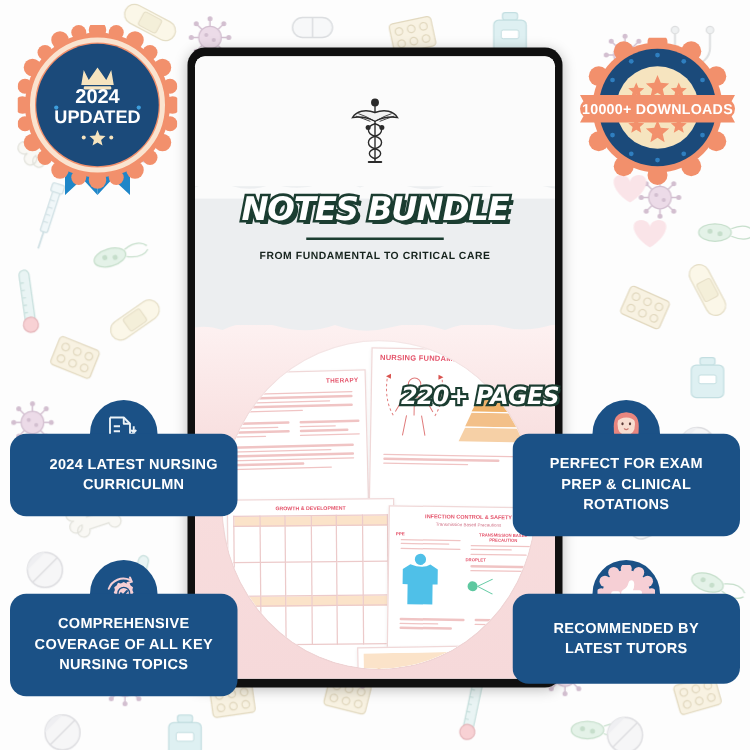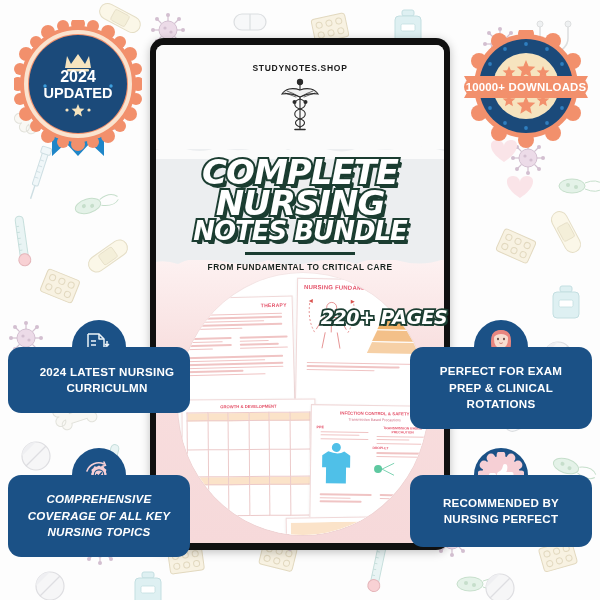--- a/index.html
+++ b/index.html
@@ -90,21 +90,21 @@
     position:absolute;top:27px;left:0;width:100%;
     background:#1b5186;border-radius:13px;
     color:#fff;text-align:center;
     display:flex;align-items:center;justify-content:center;
     font-size:11.6px;font-weight:700;line-height:1.42;letter-spacing:.25px;
     padding:11px 12px;box-sizing:border-box;
   }
   .fb-tl{left:8px;top:320px;width:182px;}
   .fb-tl .panel{height:66px;padding-left:28px;}
   .fb-bl{left:8px;top:448px;width:182px;}
-  .fb-bl .panel{height:82px;font-style:italic;}
+  .fb-bl .panel{height:82px;}
   .fb-tr{left:410px;top:320px;width:182px;}
   .fb-tr .panel{height:82px;}
   .fb-br{left:410px;top:448px;width:182px;}
   .fb-br .panel{height:72px;}
 </style>
 </head>
 <body>
 
 <div id="stage">
 
@@ -261,42 +261,40 @@
       <div class="screen-grey"></div>
       <svg class="tear1" viewBox="0 0 288 18" preserveAspectRatio="none">
         <path d="M0,18 L0,9 Q14,3 30,8 T62,6 Q80,12 98,7 T132,9 Q150,2 170,8 T206,5 Q226,11 244,7 T288,10 L288,18 Z" fill="#fbfbfb"></path>
       </svg>
 
       <div class="screen-pink"></div>
       <svg class="tear2" viewBox="0 0 288 20" preserveAspectRatio="none">
         <path d="M0,0 L288,0 L288,8 Q266,16 244,10 T200,13 Q178,5 156,11 T112,9 Q90,17 66,10 T22,13 Q10,9 0,11 Z" fill="#eceef0"></path>
       </svg>
 
-      <div class="brand">STUDYNOTES.SHOP</div>
 
       <div class="caduceus">
         <svg width="42" height="56" viewBox="0 0 42 56" xmlns="http://www.w3.org/2000/svg">
           <g stroke="#2b2b2b" stroke-width="1.1" fill="none" stroke-linecap="round">
             <line x1="21" y1="7" x2="21" y2="52"></line>
             <circle cx="21" cy="5" r="2.6" fill="#2b2b2b"></circle>
             <path d="M21,13 C13,10 6,12 3,17 C9,16 15,17 21,20" fill="#f2f2f2"></path>
             <path d="M21,13 C29,10 36,12 39,17 C33,16 27,17 21,20" fill="#f2f2f2"></path>
             <path d="M6,16 q6,2 11,4 M8,14 q6,2 11,5" stroke-width=".7"></path>
             <path d="M36,16 q-6,2 -11,4 M34,14 q-6,2 -11,5" stroke-width=".7"></path>
             <path d="M21,22 C14,24 14,30 21,32 C28,34 28,40 21,42 C15,43.6 15,48 21,50"></path>
             <path d="M21,22 C28,24 28,30 21,32 C14,34 14,40 21,42 C27,43.6 27,48 21,50"></path>
             <circle cx="15.5" cy="25" r="2" fill="#2b2b2b" stroke="none"></circle>
             <circle cx="26.5" cy="25" r="2" fill="#2b2b2b" stroke="none"></circle>
             <line x1="16" y1="52.5" x2="26" y2="52.5" stroke-width="1.6"></line>
           </g>
         </svg>
       </div>
 
       <div class="title-wrap">
-        <div class="title-line title-1">COMPLETE NURSING</div>
         <div class="title-line title-2">NOTES BUNDLE</div>
         <div class="title-divider"></div>
         <div class="subtitle">FROM FUNDAMENTAL TO CRITICAL CARE</div>
       </div>
 
       <div class="collage">
         <div class="oval">
 
           <div class="sheet" style="left:-4px;top:24px;width:118px;height:108px;transform:rotate(-1.5deg);">
             <div style="padding:5px 5px 0;">
@@ -691,16 +689,16 @@
               <circle cx="13" cy="6" r="4.4"></circle>
           </g>
         </g>
 
         <g>
           <rect x="11" y="21" width="7" height="13" rx="1.6" fill="#ffffff"></rect>
           <path d="M19,34 l0,-12 q0,-1.5 1.6,-2.2 q3.4,-1.5 4.2,-5.6 q.3,-2.1 2.1,-2.1 q2.5,0 2.5,3.4 q0,2.6 -1.1,4.6 h5.2 q2.1,0 2.1,2.1 q0,1.4 -1,2 q1,.5 1,1.9 q0,1.4 -1.1,2 q.8,.6 .8,1.8 q0,1.4 -1.2,1.9 q.5,.6 .5,1.5 q0,1.9 -2.1,1.9z" fill="#ffffff"></path>
         </g>
       </svg>
     </div>
-    <div class="panel">RECOMMENDED BY NURSING PERFECT</div>
+    <div class="panel">RECOMMENDED BY LATEST TUTORS</div>
   </div>
 
 </div>
 
 </body></html>

